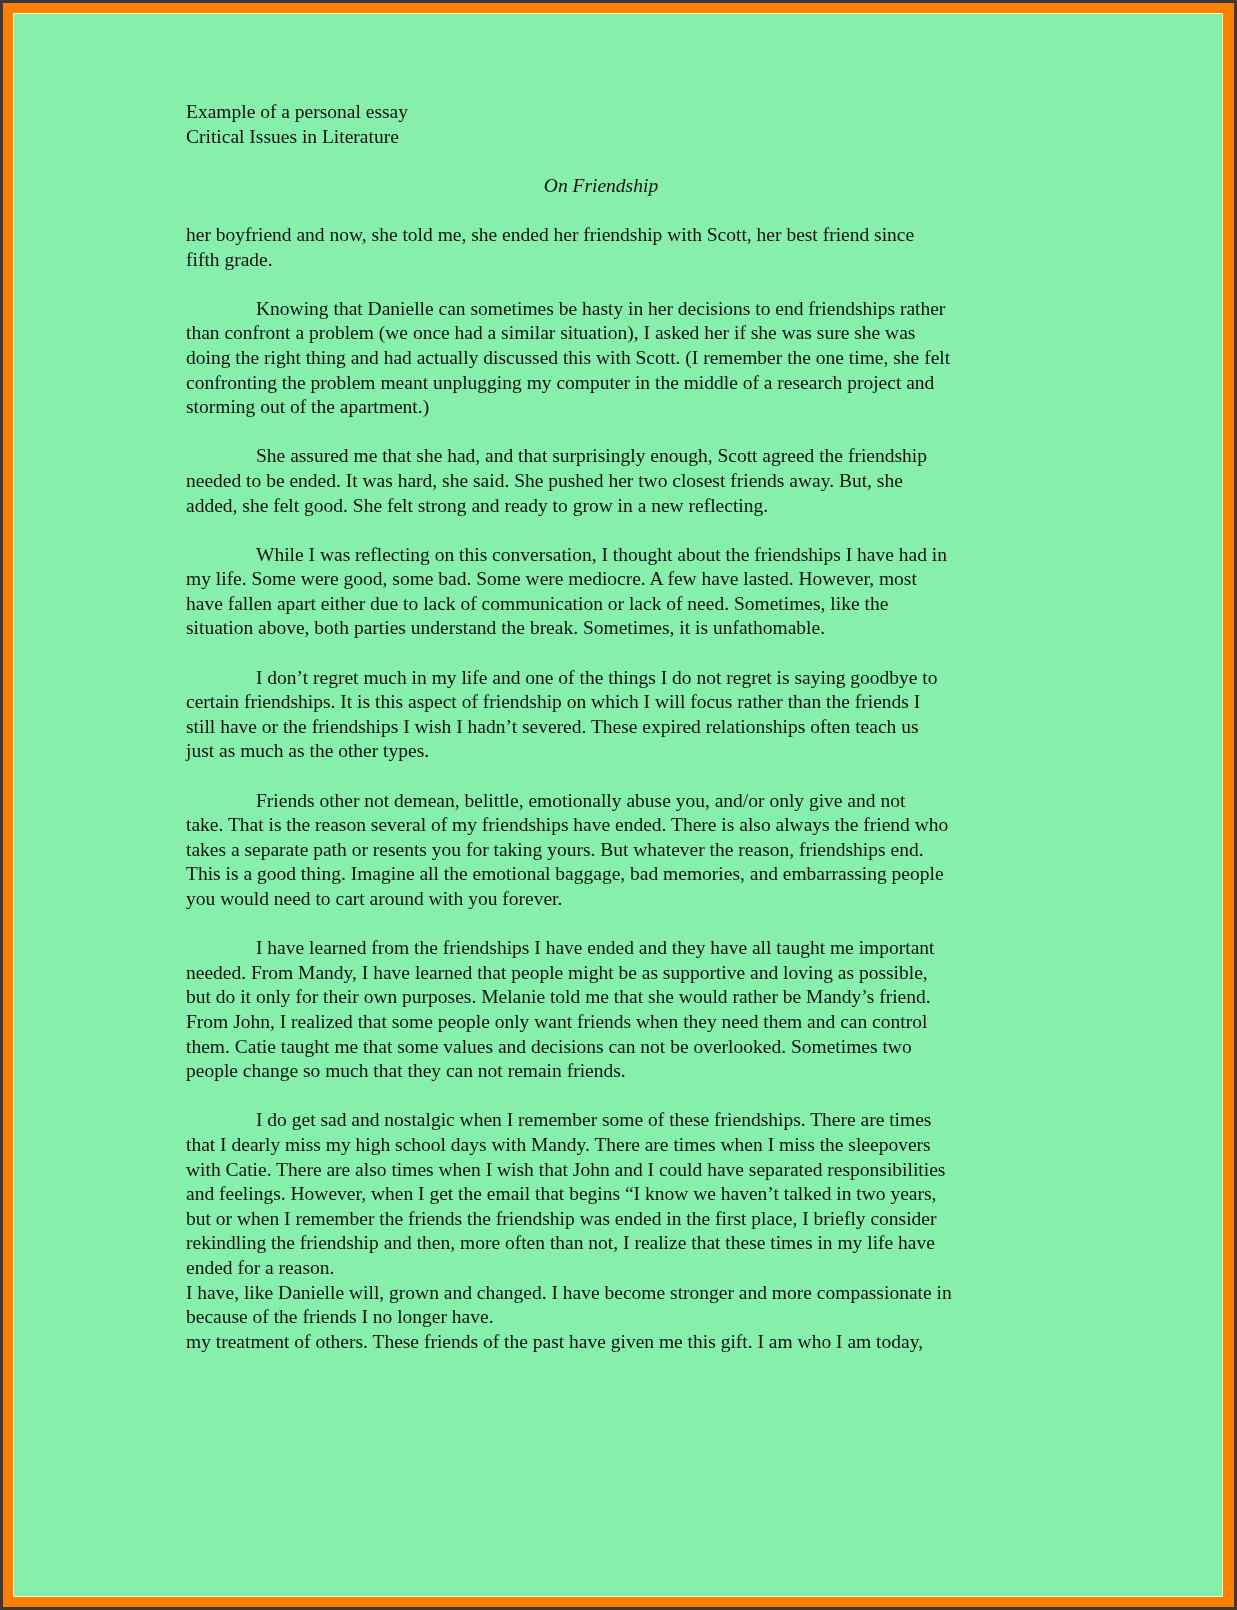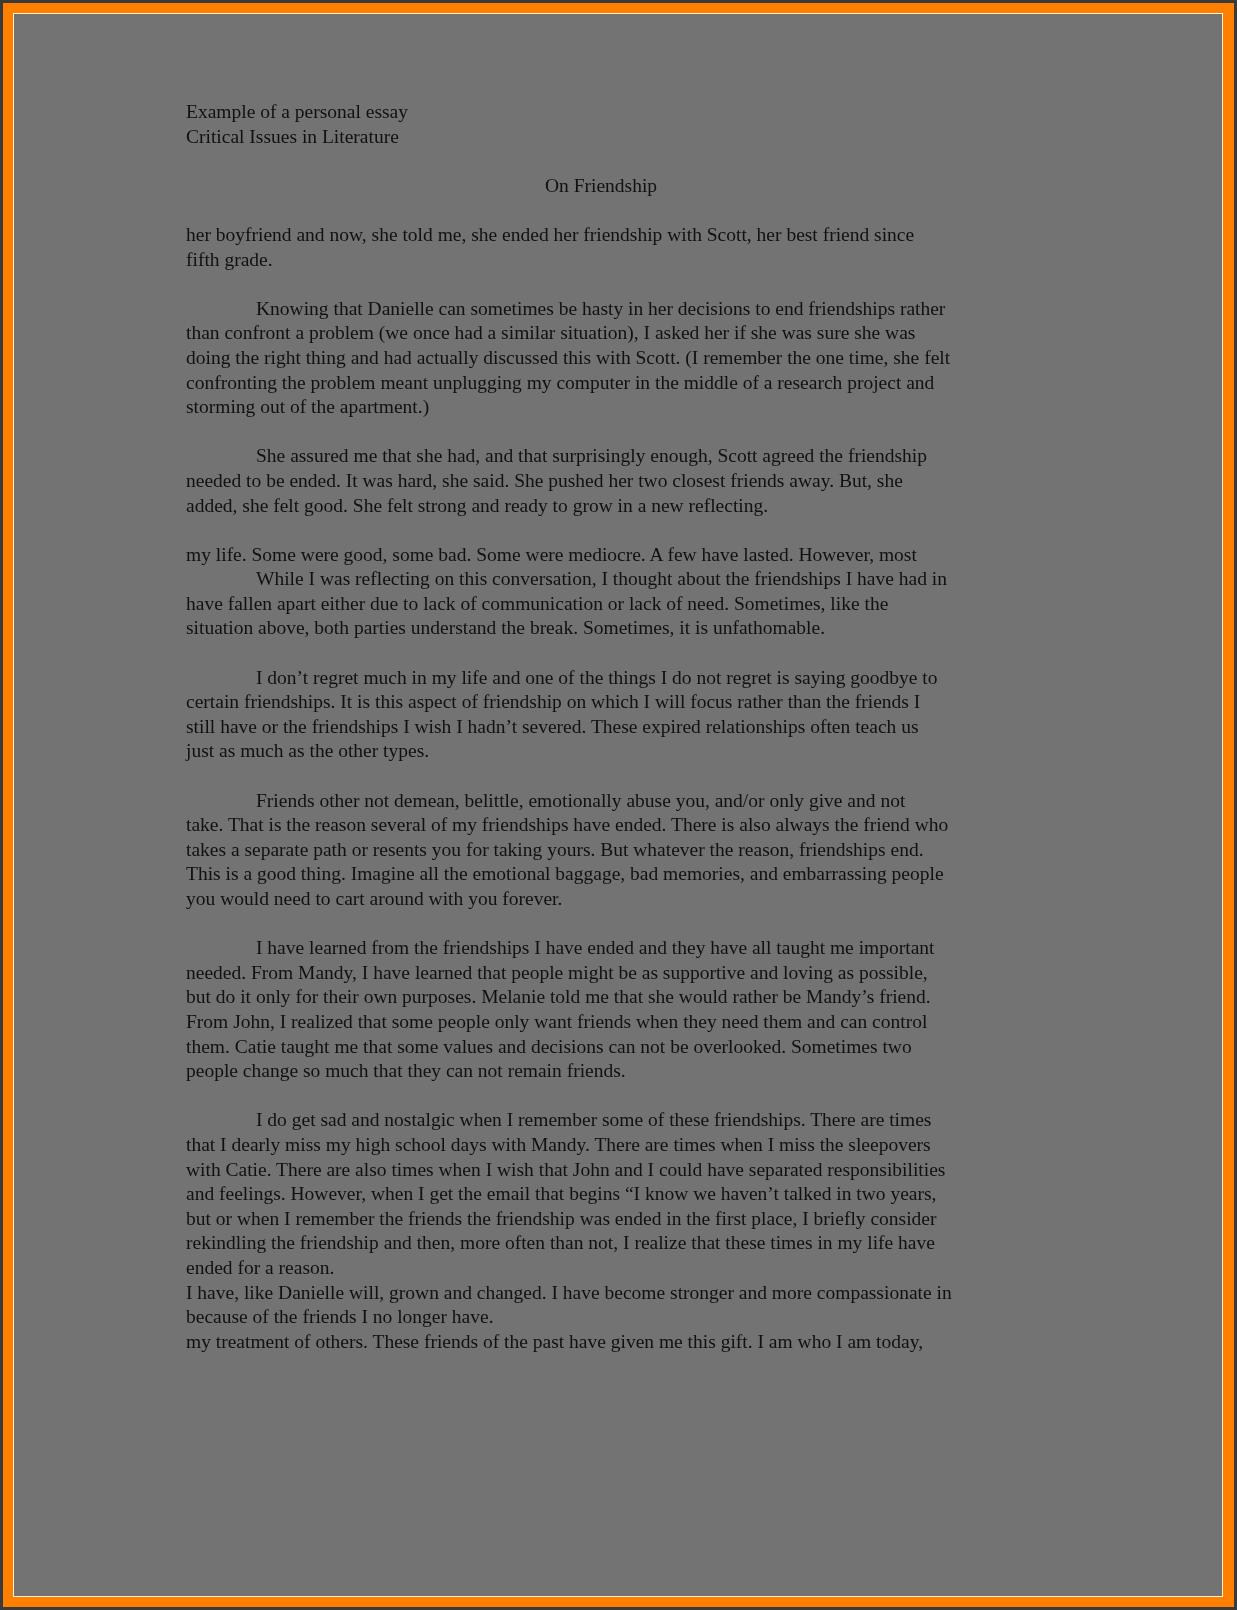--- a/index.html
+++ b/index.html
@@ -13,40 +13,41 @@
     .frame {
       position: absolute;
       left: 3px; top: 3px;
       width: 1231px; height: 1604px;
       background: #ff8000;
     }
     .page {
       position: absolute;
       left: 13px; top: 13px;
       width: 1210px; height: 1584px;
-      background: #737373;
+      background: #86efac;
       box-shadow: inset 0 0 0 1px #fff3c8;
     }
     .doc {
       position: absolute;
       left: 173px;
       top: 87px;
       width: 880px;
       font-family: "Liberation Serif", "DejaVu Serif", serif;
       font-size: 19.5px;
       line-height: 24.6px;
       color: #111111;
     }
     .line { white-space: nowrap; height: 24.6px; }
     .indent { padding-left: 70px; }
     .title {
       text-align: center;
       width: 830px;
       margin-top: 24.6px;
       margin-bottom: 24.6px;
+      font-style: italic;
     }
     .para { margin-bottom: 24.6px; }
     .para.tight { margin-bottom: 0; }
   </style>
 </head>
 <body>
 
 <div class="frame"></div>
 <div class="page">
   <div class="doc">
@@ -71,22 +72,22 @@
       <div class="line">storming out of the apartment.)</div>
     </div>
 
     <div class="para">
       <div class="line indent">She assured me that she had, and that surprisingly enough, Scott agreed the friendship</div>
       <div class="line">needed to be ended. It was hard, she said. She pushed her two closest friends away. But, she</div>
       <div class="line">added, she felt good. She felt strong and ready to grow in a new reflecting.</div>
     </div>
 
     <div class="para">
+      <div class="line indent">While I was reflecting on this conversation, I thought about the friendships I have had in</div>
       <div class="line">my life. Some were good, some bad. Some were mediocre. A few have lasted. However, most</div>
-      <div class="line indent">While I was reflecting on this conversation, I thought about the friendships I have had in</div>
       <div class="line">have fallen apart either due to lack of communication or lack of need. Sometimes, like the</div>
       <div class="line">situation above, both parties understand the break. Sometimes, it is unfathomable.</div>
     </div>
 
     <div class="para">
       <div class="line indent">I don’t regret much in my life and one of the things I do not regret is saying goodbye to</div>
       <div class="line">certain friendships. It is this aspect of friendship on which I will focus rather than the friends I</div>
       <div class="line">still have or the friendships I wish I hadn’t severed. These expired relationships often teach us</div>
       <div class="line">just as much as the other types.</div>
     </div>

